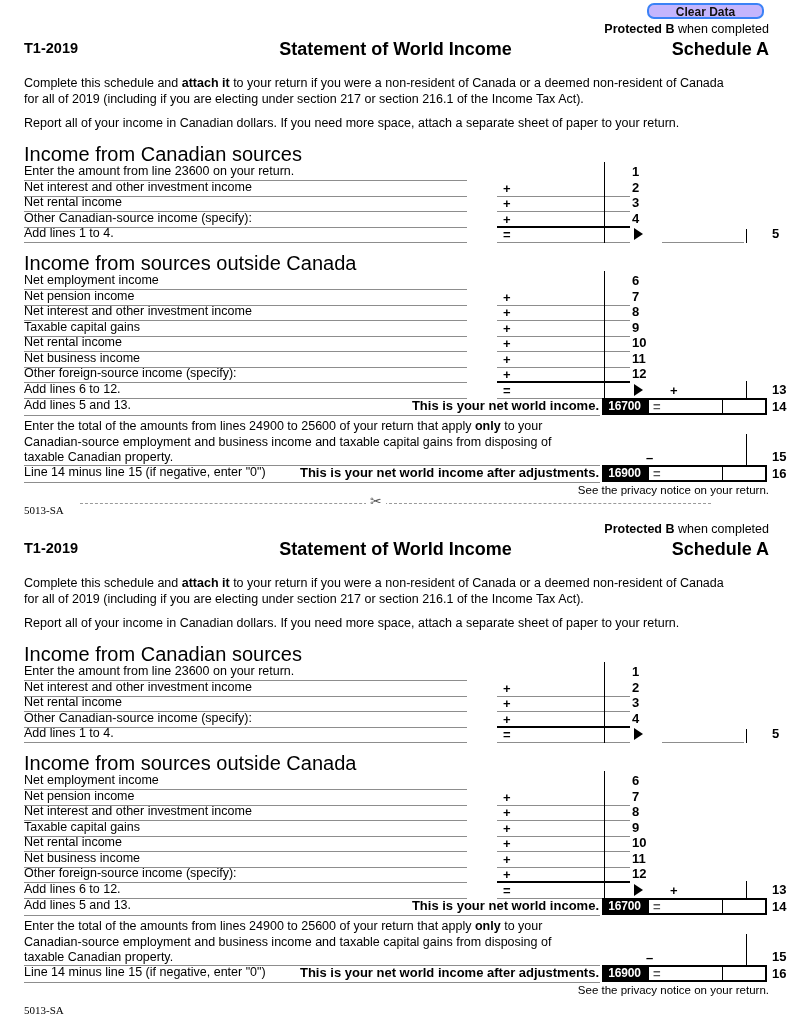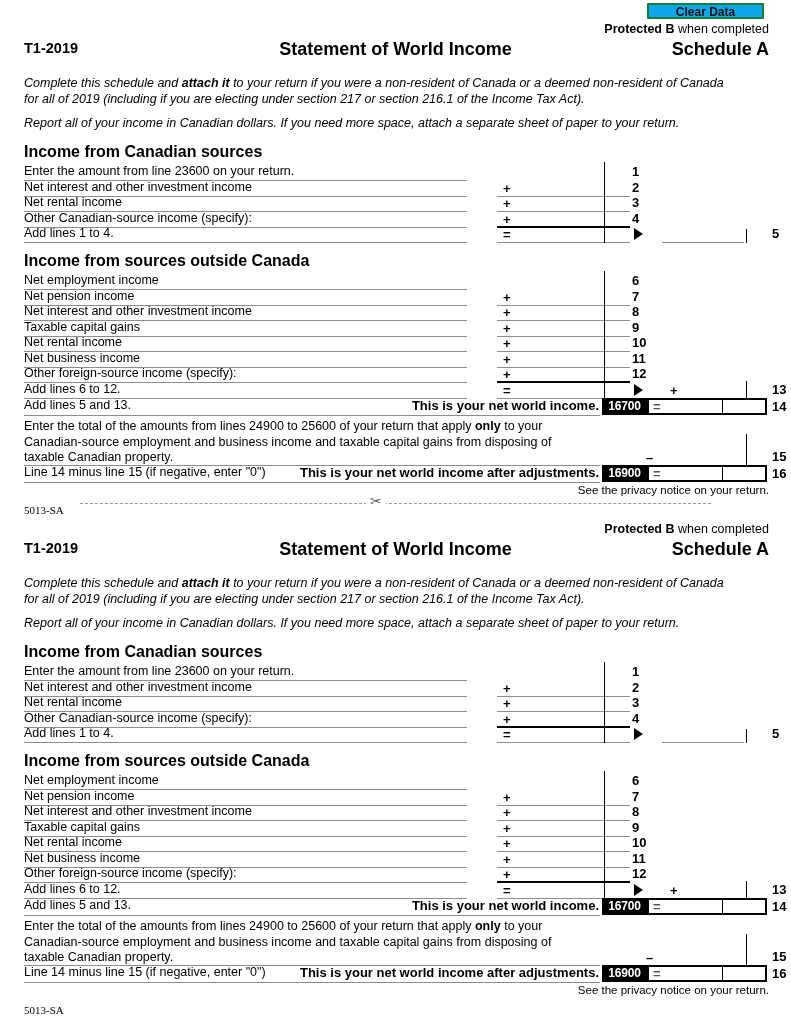--- a/index.html
+++ b/index.html
@@ -22,23 +22,23 @@
     height: 1024px;
   }
 
   
   .clear-data-btn {
     position: absolute;
     left: 647px;
     top: 3px;
     width: 117px;
     height: 16px;
-    background: #0ea5e9;
-    border: 2px solid #15803d;
-    border-radius: 1px;
+    background: #c4b5fd;
+    border: 2px solid #3b82f6;
+    border-radius: 7px;
     font-family: "Liberation Sans", sans-serif;
     font-size: 12px;
     font-weight: bold;
     color: #111;
     text-align: center;
     line-height: 15px;
     box-sizing: border-box;
     cursor: pointer;
     padding: 0;
   }
@@ -87,29 +87,28 @@
     font-size: 18px;
     font-weight: bold;
   }
 
   .intro {
     position: absolute;
     left: 24px;
     width: 740px;
     font-size: 12.5px;
     line-height: 15.5px;
-    font-style: italic;
   }
   .intro b { font-weight: bold; }
 
   .section-head {
     position: absolute;
     left: 24px;
-    font-size: 16px;
-    font-weight: bold;
+    font-size: 20px;
+    font-weight: normal;
   }
 
   
   .row {
     position: absolute;
     left: 24px;
     width: 743px;
     height: 15.5px;
   }
   .row-label {

